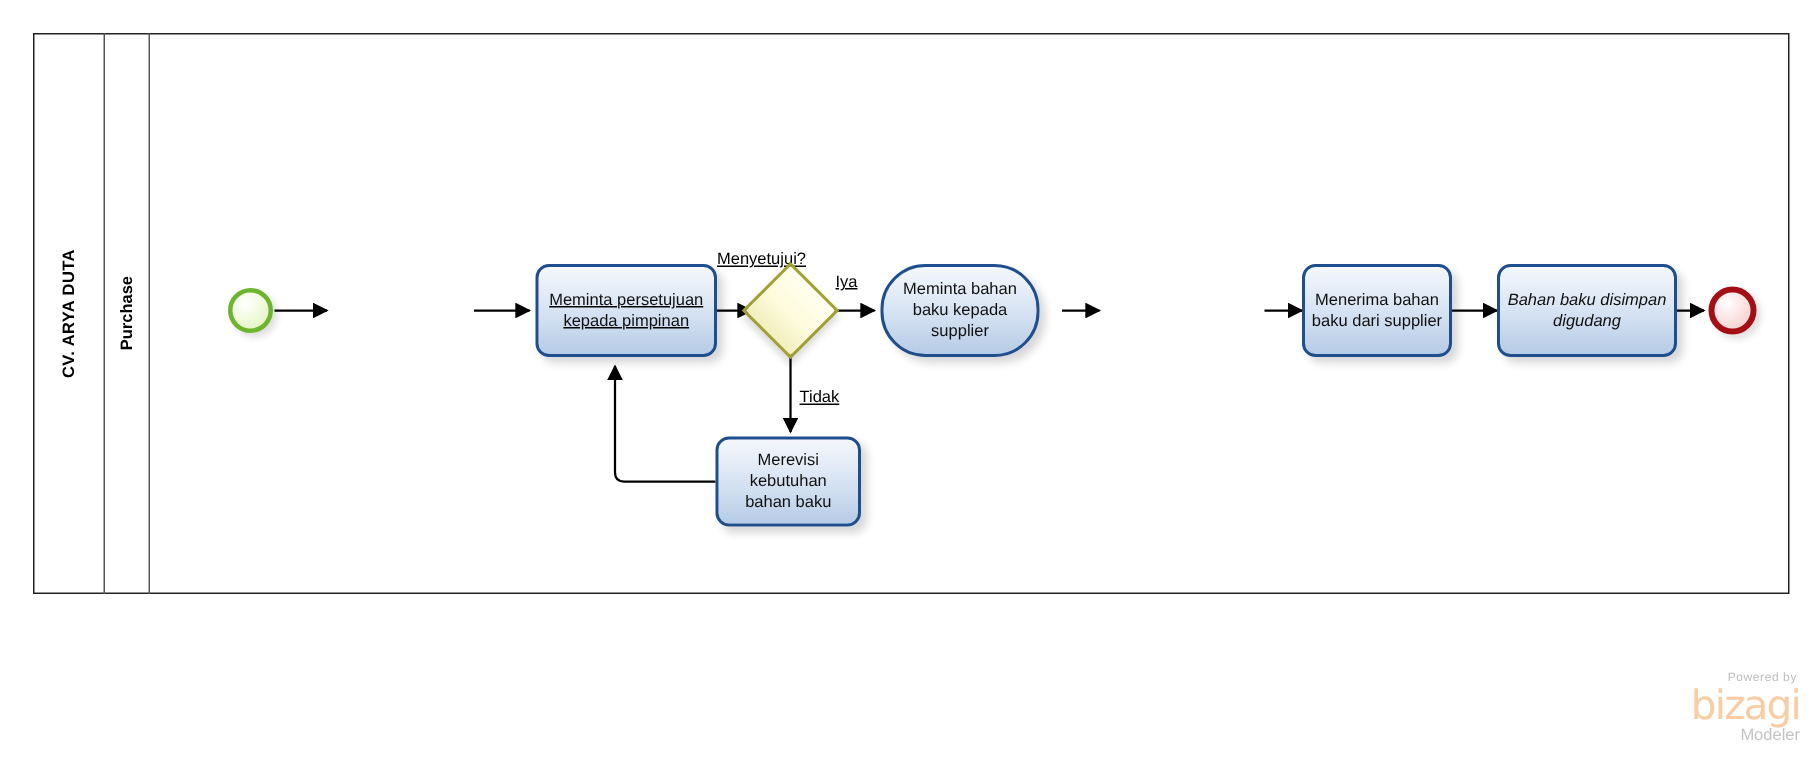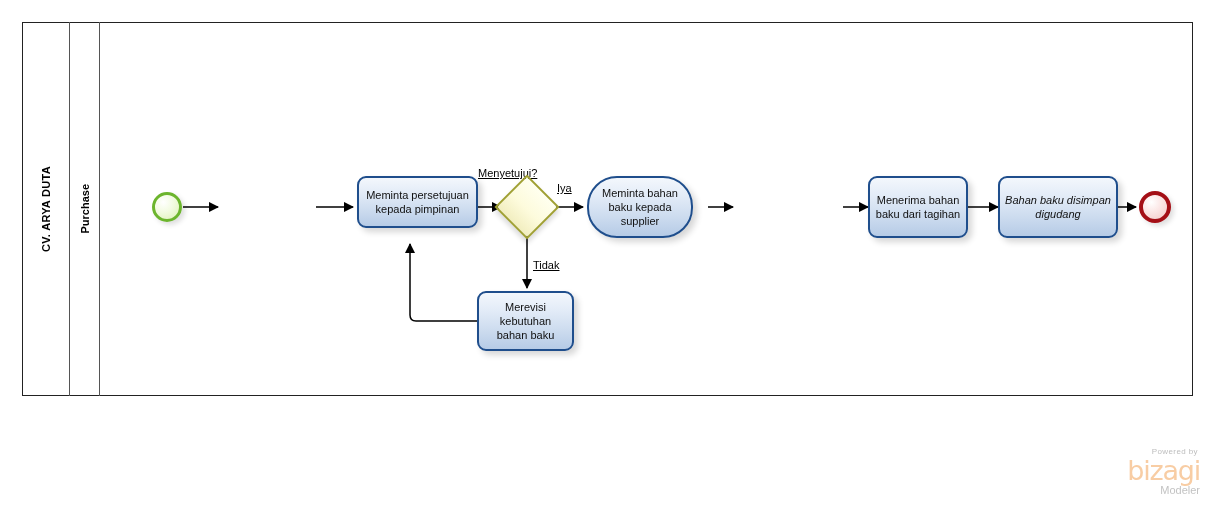--- a/index.html
+++ b/index.html
@@ -206,31 +206,31 @@
     </g>
   </svg>
 
   <div class="flow-label" style="left:478px; top:167px;">Menyetujui?</div>
   <div class="flow-label" style="left:557px; top:182px;">Iya</div>
   <div class="flow-label" style="left:533px; top:259px;">Tidak</div>
 
   <div class="event event-start" style="left:152px; top:192px;"></div>
 
 
-  <div class="task" style="left:357px; top:176px; width:121px; height:52px;">
+  <div class="task" style="left:357px; top:176px; width:121px; height:62px;text-decoration:underline;">
     <span class="task-label">Meminta persetujuan kepada pimpinan</span>
   </div>
 
   <div class="task" style="left:587px; top:176px; width:106px; height:62px;border-radius:30px;">
     <span class="task-label">Meminta bahan baku kepada supplier</span>
   </div>
 
 
   <div class="task" style="left:868px; top:176px; width:100px; height:62px;">
-    <span class="task-label">Menerima bahan baku dari tagihan</span>
+    <span class="task-label">Menerima bahan baku dari supplier</span>
   </div>
 
   <div class="task" style="left:998px; top:176px; width:120px; height:62px;font-style:italic;">
     <span class="task-label">Bahan baku disimpan digudang</span>
   </div>
 
   <div class="task" style="left:477px; top:291px; width:97px; height:60px;">
     <span class="task-label">Merevisi kebutuhan bahan baku</span>
   </div>
 

